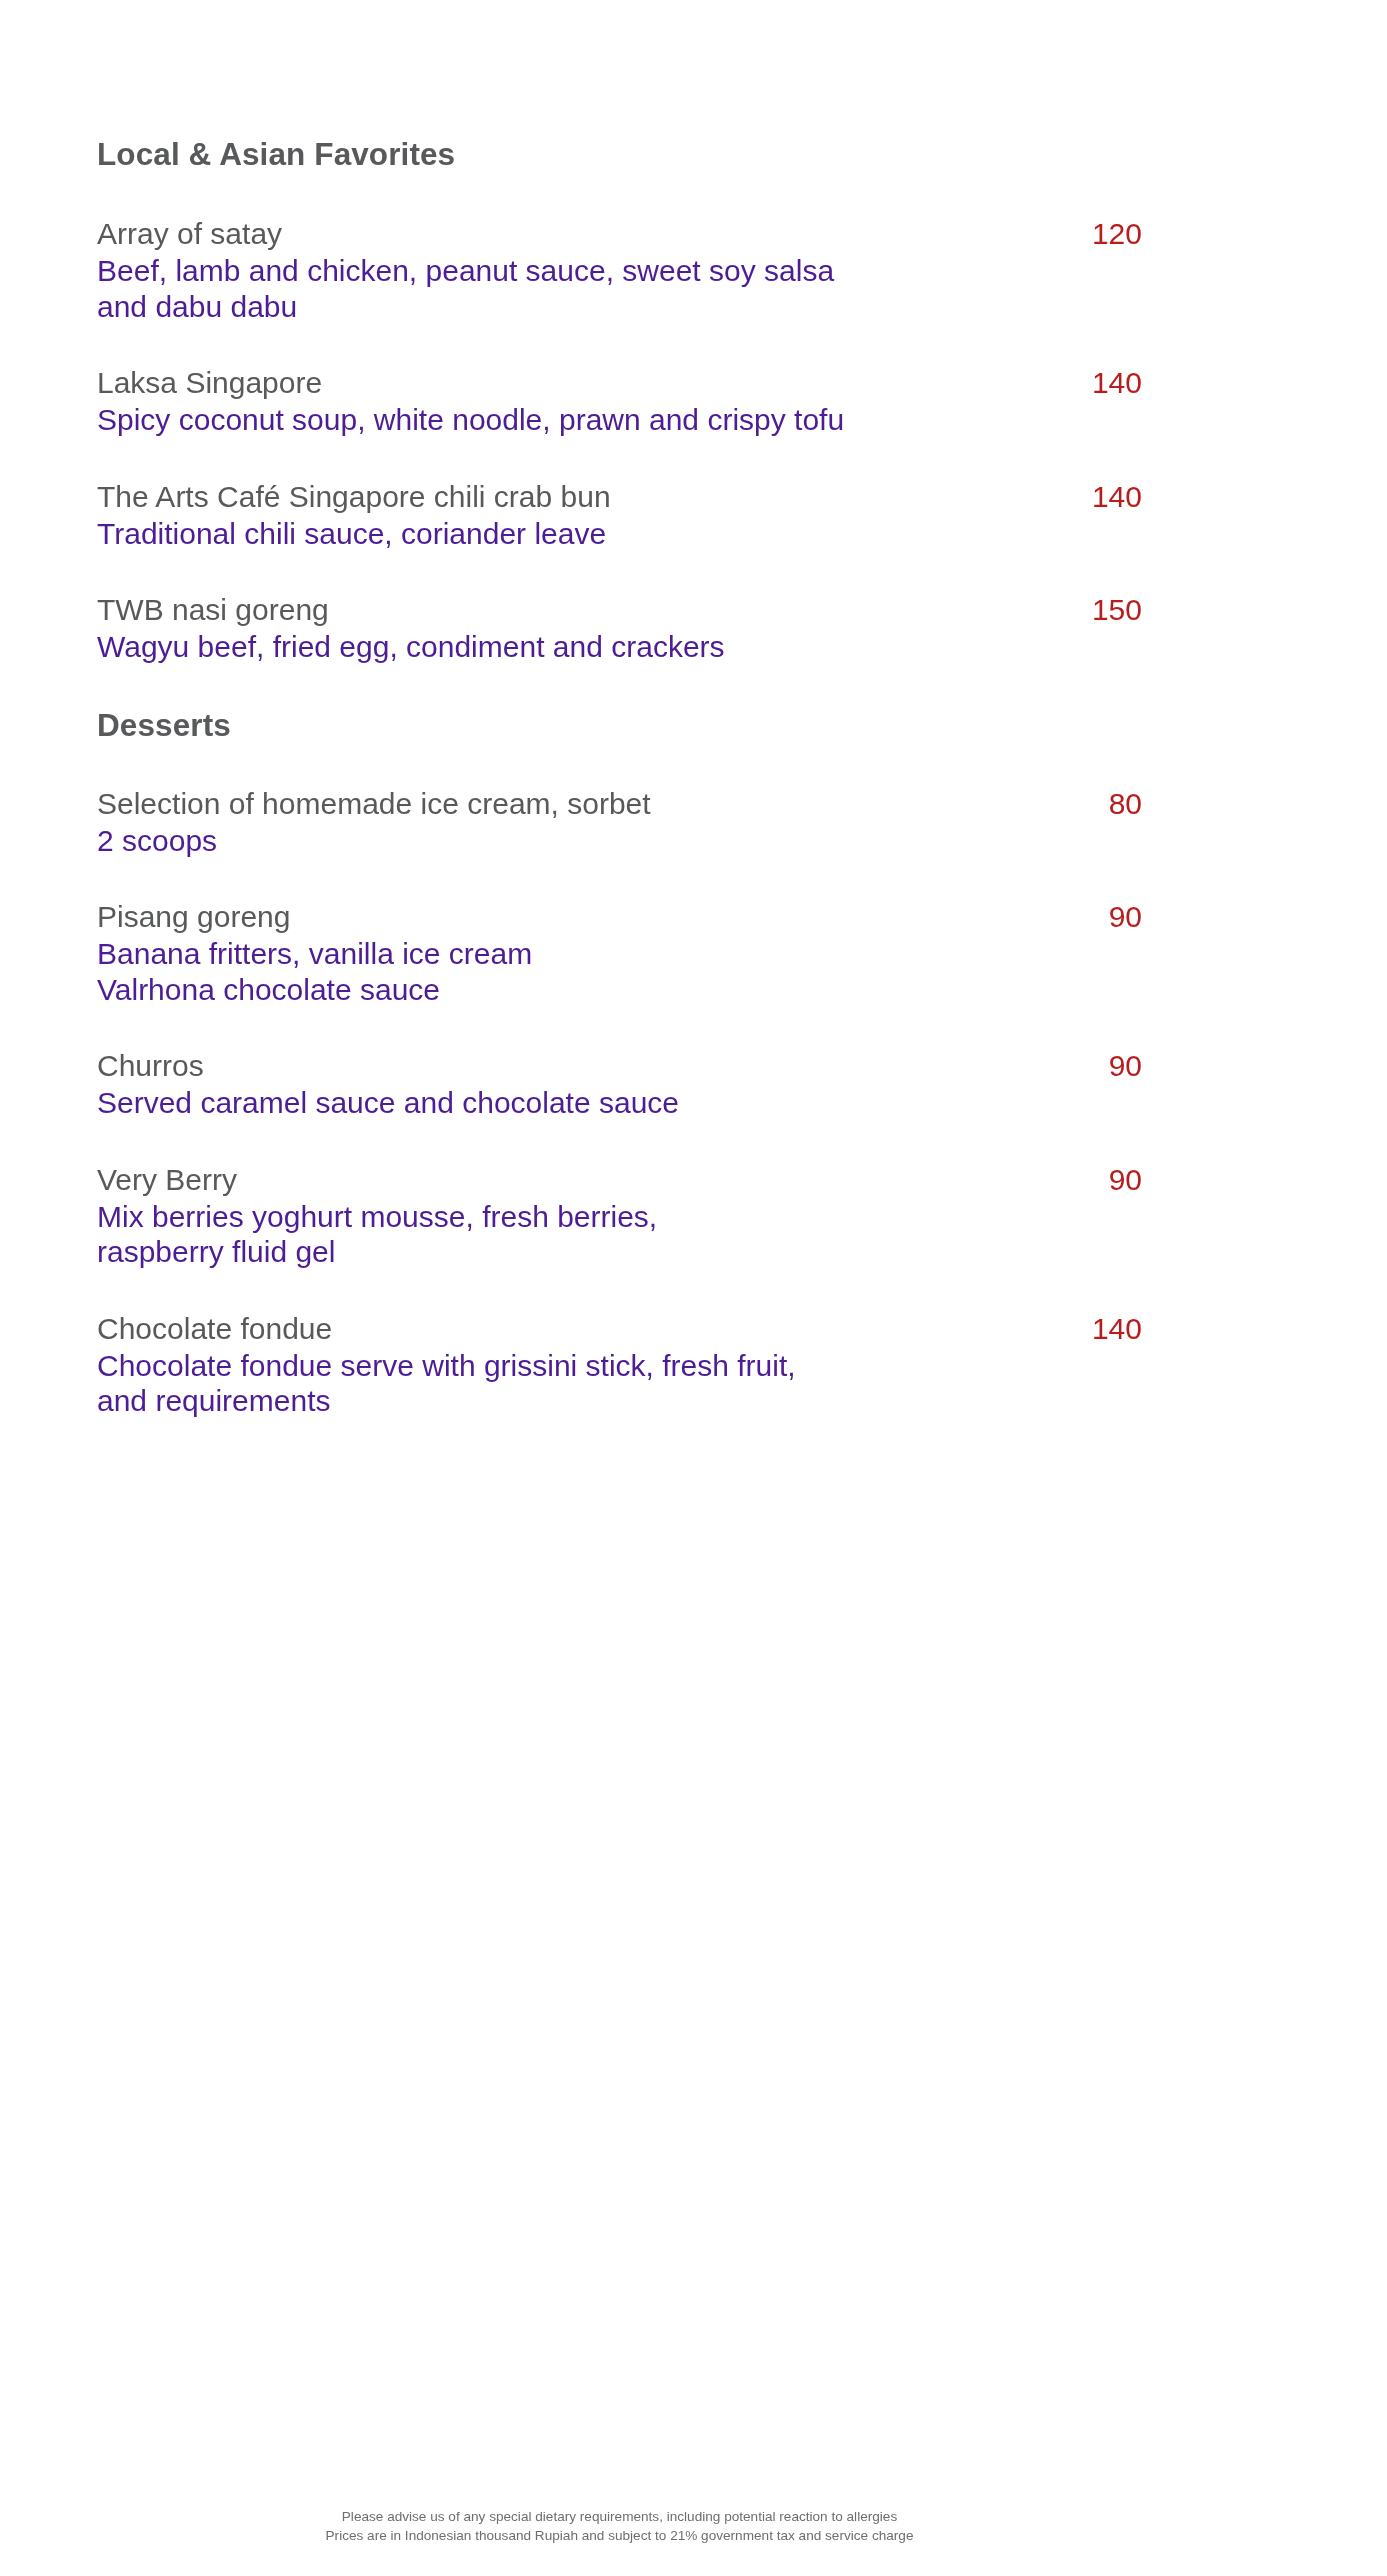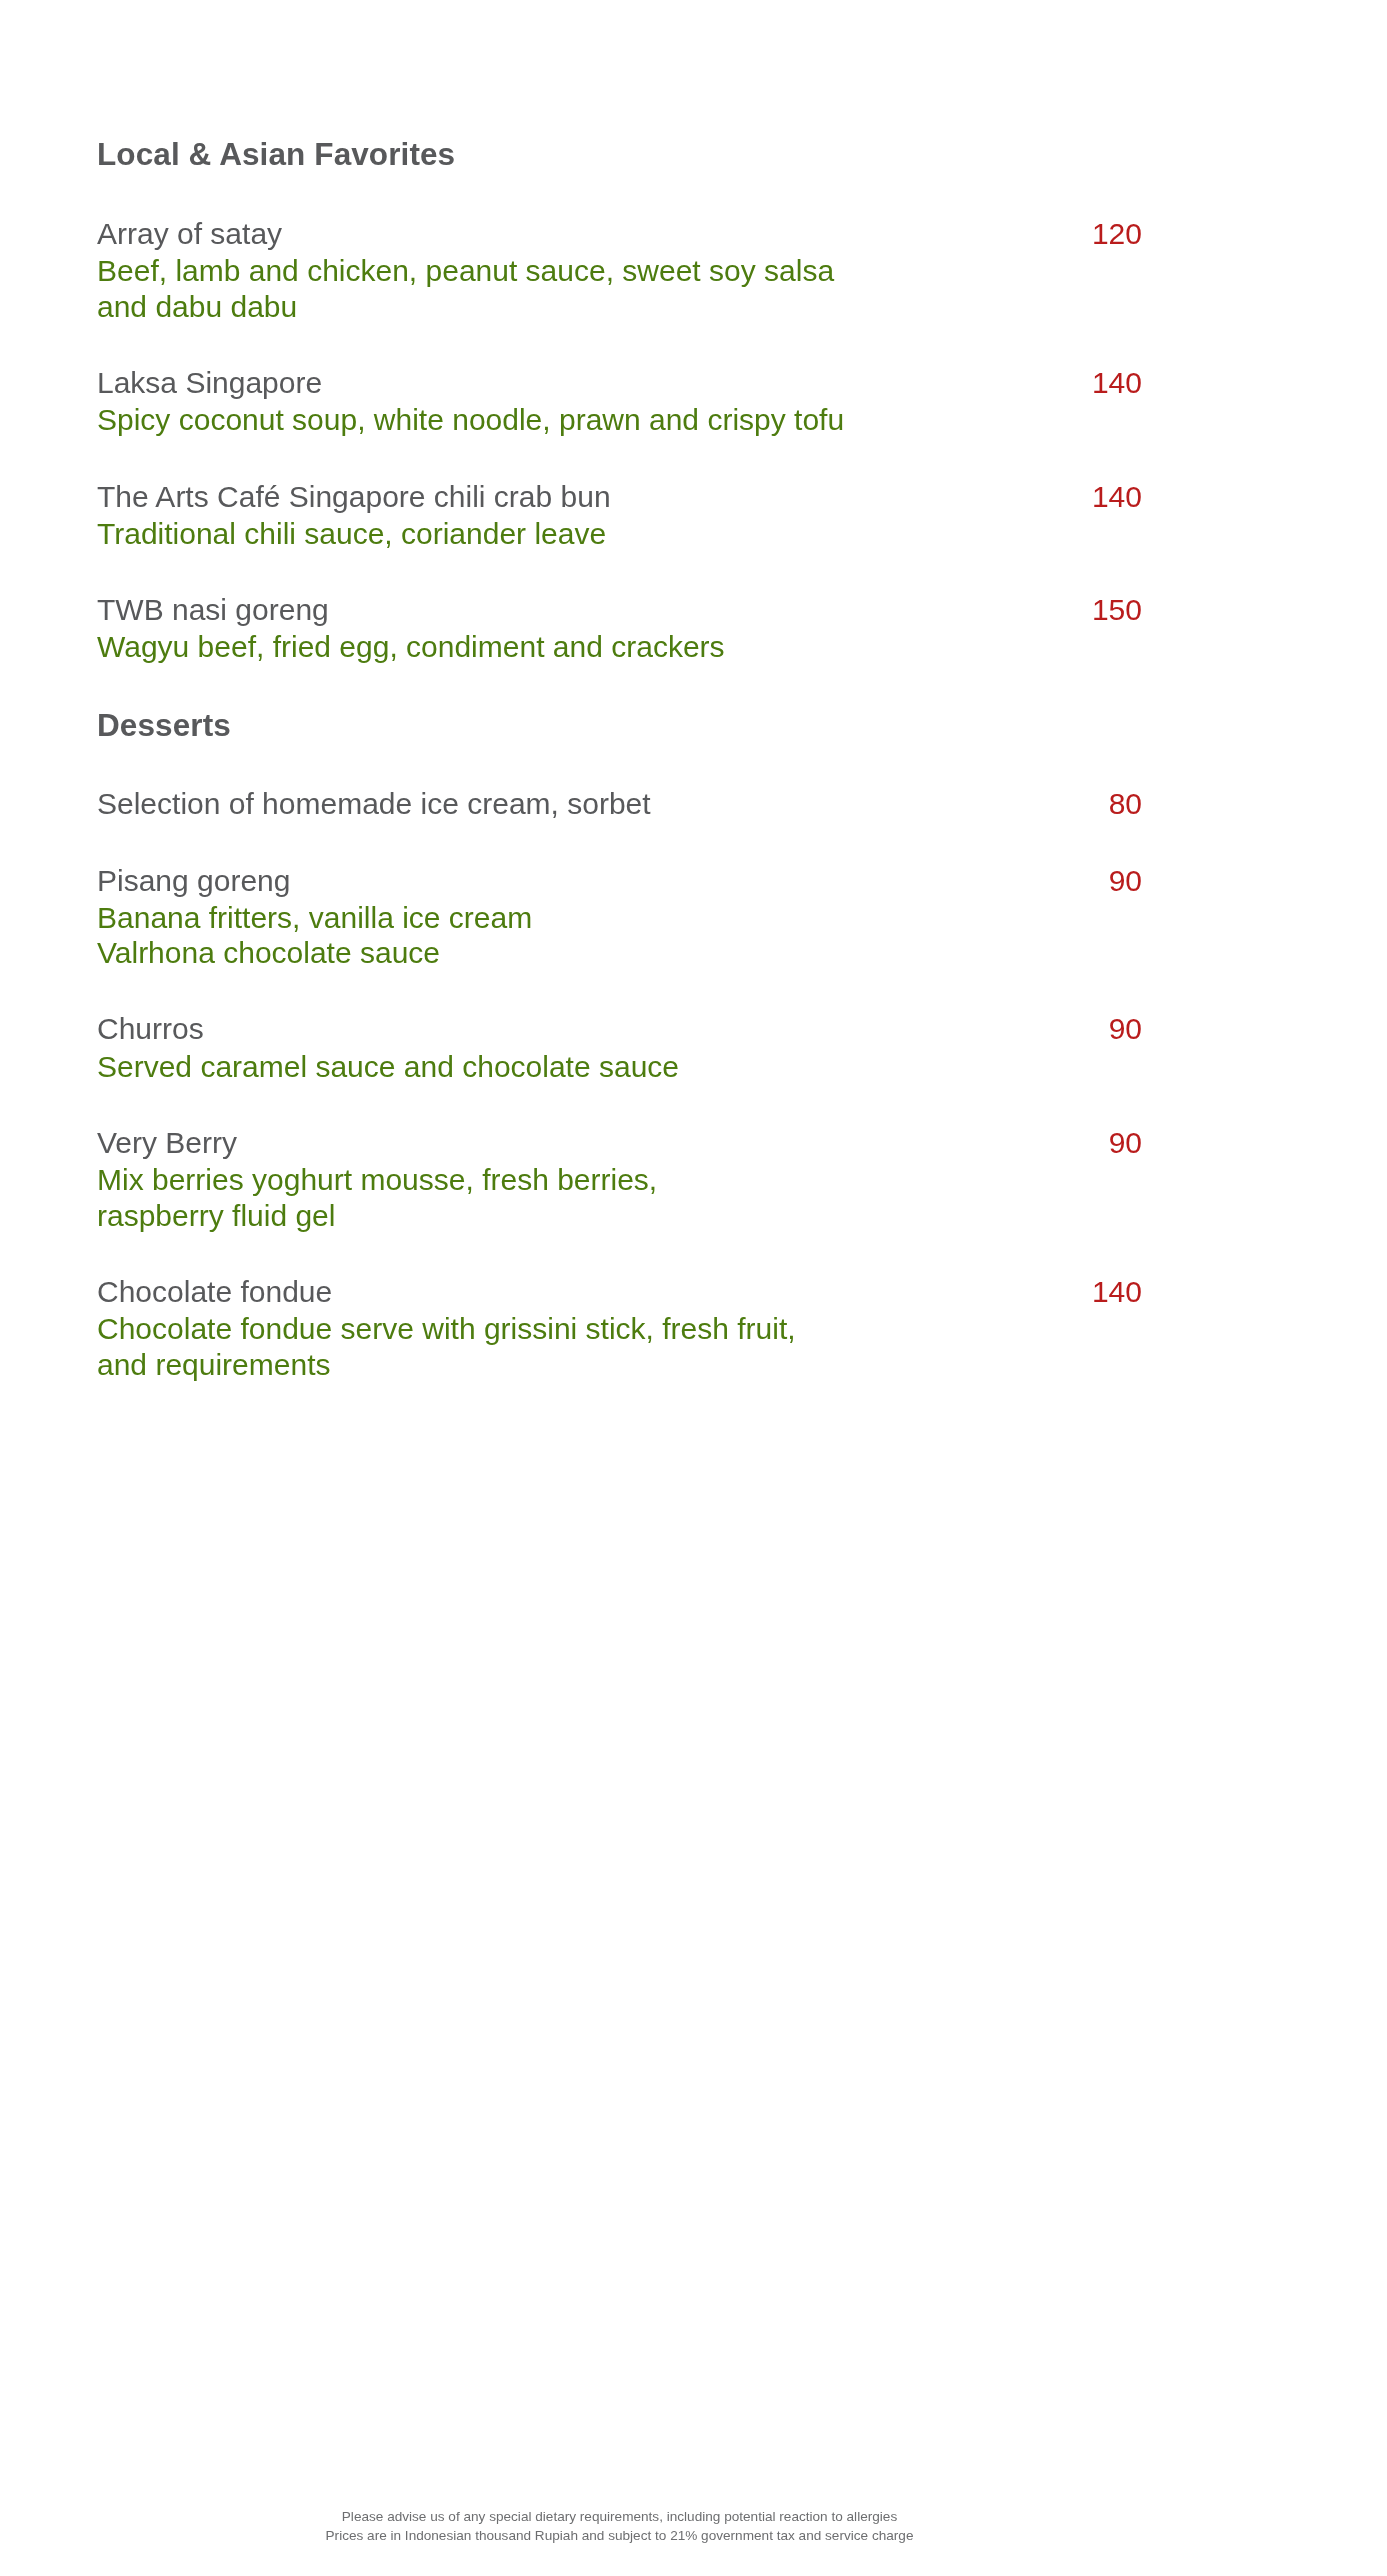--- a/index.html
+++ b/index.html
@@ -52,21 +52,21 @@
     font-size: 30px;
     font-weight: normal;
     color: #b91c1c;
     line-height: 1.16;
     flex: 0 0 auto;
     text-align: right;
     min-width: 79px;
   }
   .item-desc {
     font-size: 30px;
-    color: #4d7c0f;
+    color: #4c1d95;
     line-height: 1.18;
     margin-top: 1.4px;
     max-width: 1002px;
   }
   .item-desc .line {
     display: block;
   }
   .footer {
     position: absolute;
     left: 0;
@@ -132,20 +132,23 @@
     </div>
   </div>
 
   <h2 class="section-title second">Desserts</h2>
 
   <div class="menu-item">
     <div class="item-head">
       <div class="item-name">Selection of homemade ice cream, sorbet</div>
       <div class="item-price">80</div>
     </div>
+    <div class="item-desc">
+      <span class="line">2 scoops</span>
+    </div>
   </div>
 
   <div class="menu-item">
     <div class="item-head">
       <div class="item-name">Pisang goreng</div>
       <div class="item-price">90</div>
     </div>
     <div class="item-desc">
       <span class="line">Banana fritters, vanilla ice cream</span>
       <span class="line">Valrhona chocolate sauce</span>

